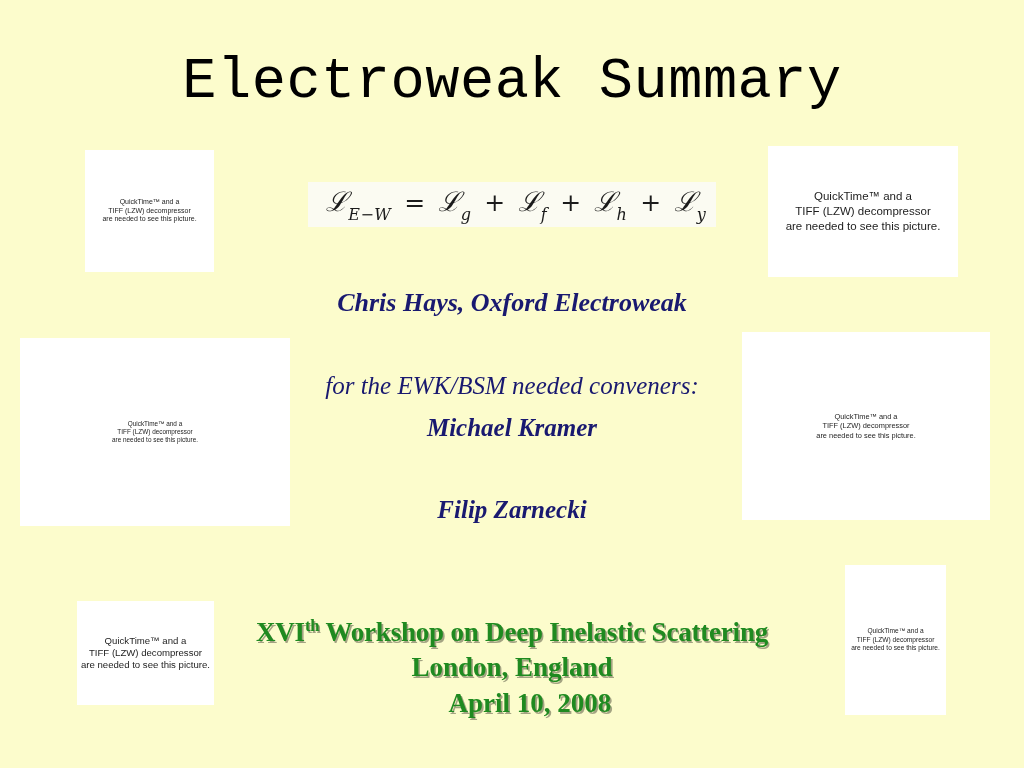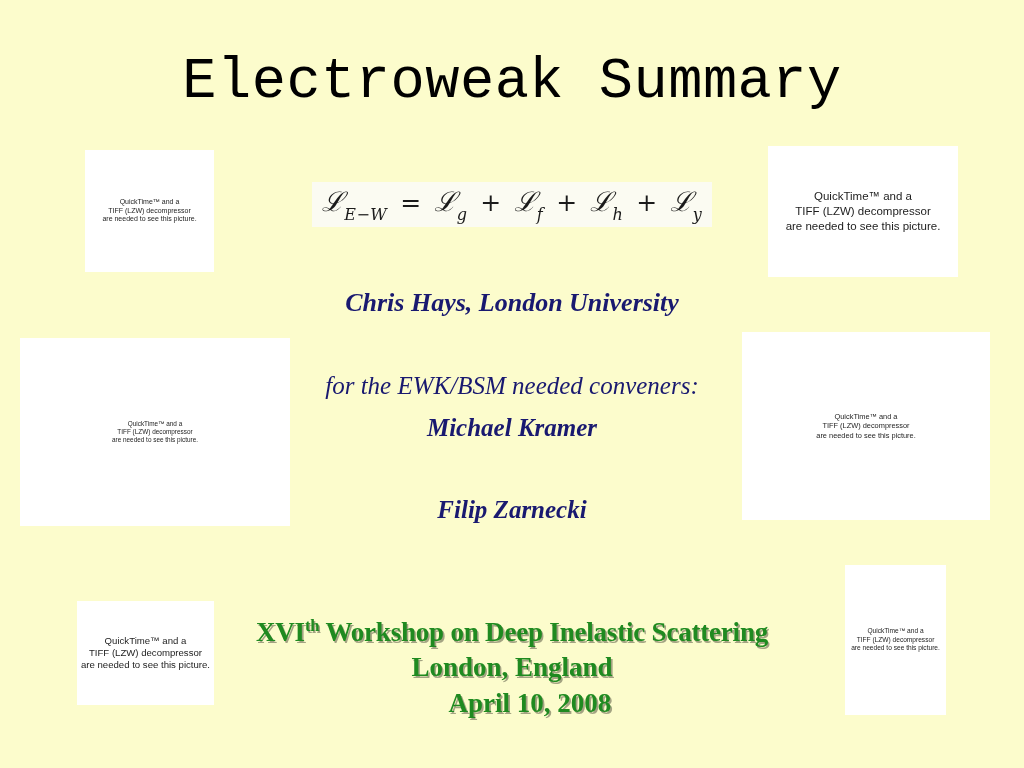--- a/index.html
+++ b/index.html
@@ -79,21 +79,21 @@
   .equation-wrap {
     position: absolute;
     left: 0;
     top: 182px;
     width: 1024px;
     text-align: center;
   }
   .equation {
     display: inline-block;
     background: #fbfbf2;
-    padding: 4px 10px 6px 10px;
+    padding: 4px 10px 6px 18px;
     font-family: "DejaVu Serif", serif;
     font-size: 25px;
     color: #1b1b1b;
     white-space: nowrap;
     line-height: 1.15;
   }
   .equation .cal {
     font-family: "DejaVu Serif", serif;
     font-style: italic;
     font-size: 27px;
@@ -227,21 +227,21 @@
       <span class="cal">ℒ</span><span class="sub">g</span>
       <span class="op">+</span>
       <span class="cal">ℒ</span><span class="sub">f</span>
       <span class="op">+</span>
       <span class="cal">ℒ</span><span class="sub">h</span>
       <span class="op">+</span>
       <span class="cal">ℒ</span><span class="sub">y</span>
     </div>
   </div>
 
-  <div class="navy-block presenter">Chris Hays, London University</div>
+  <div class="navy-block presenter">Chris Hays, Oxford Electroweak</div>
 
   <div class="navy-block conveners-lead">for the EWK/BSM needed conveners:</div>
 
   <div class="navy-block convener-name" id="convener-0">Michael Kramer</div>
 
 
   <div class="navy-block convener-name" id="convener-2">Filip Zarnecki</div>
 
   <div class="conf-block" id="conf-line-0">
     <span>XVI</span><span class="sup-th">th</span><span> Workshop on Deep Inelastic Scattering</span>

